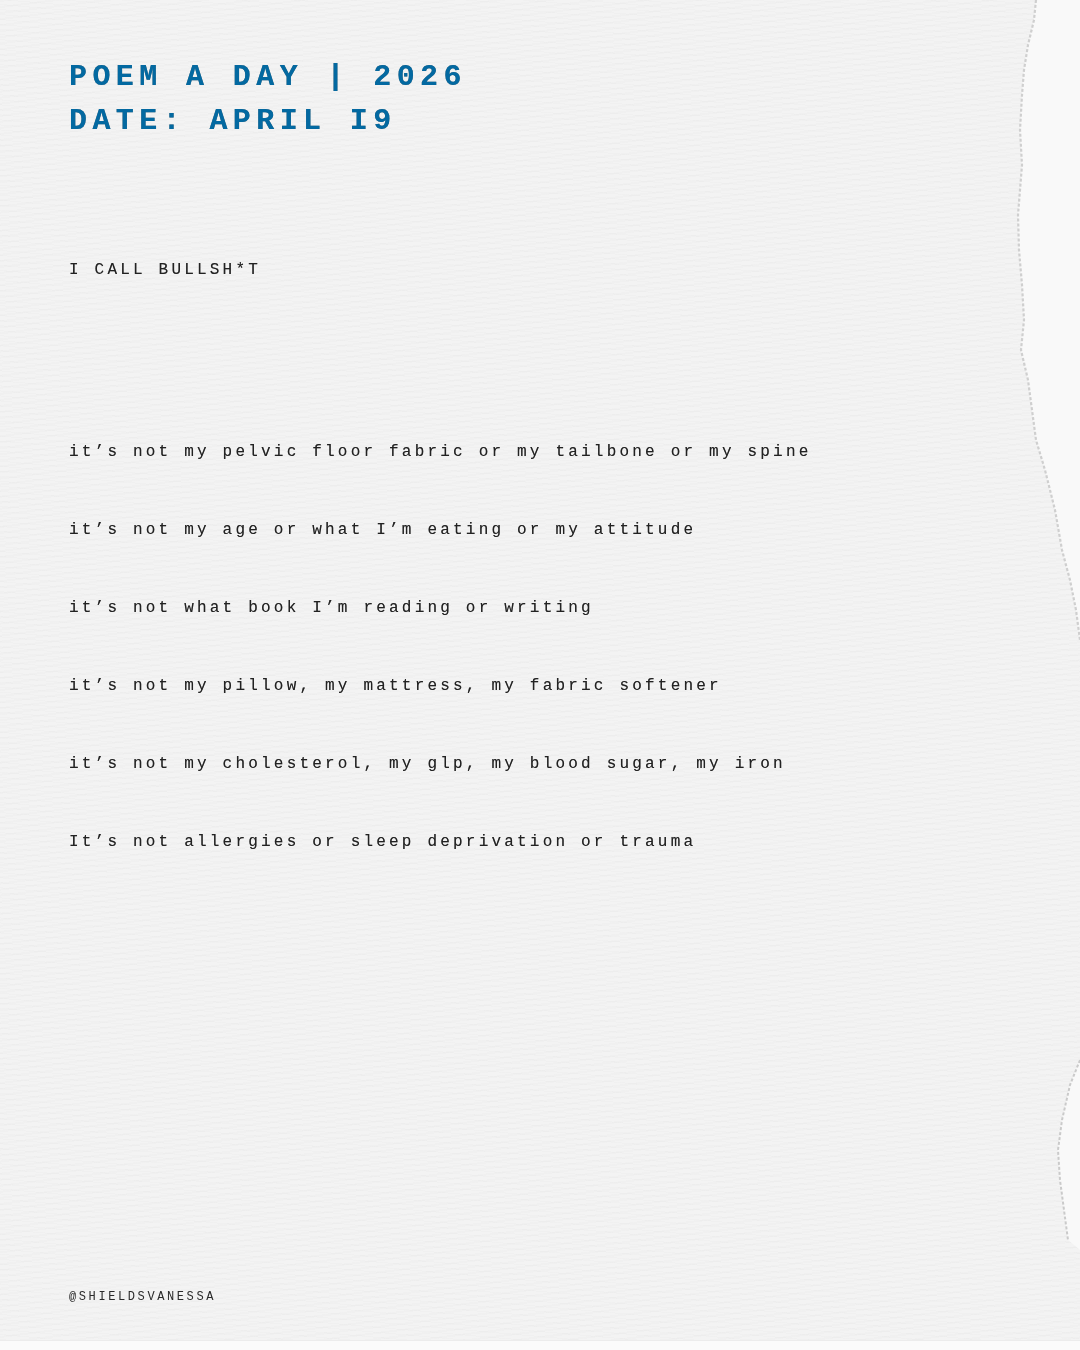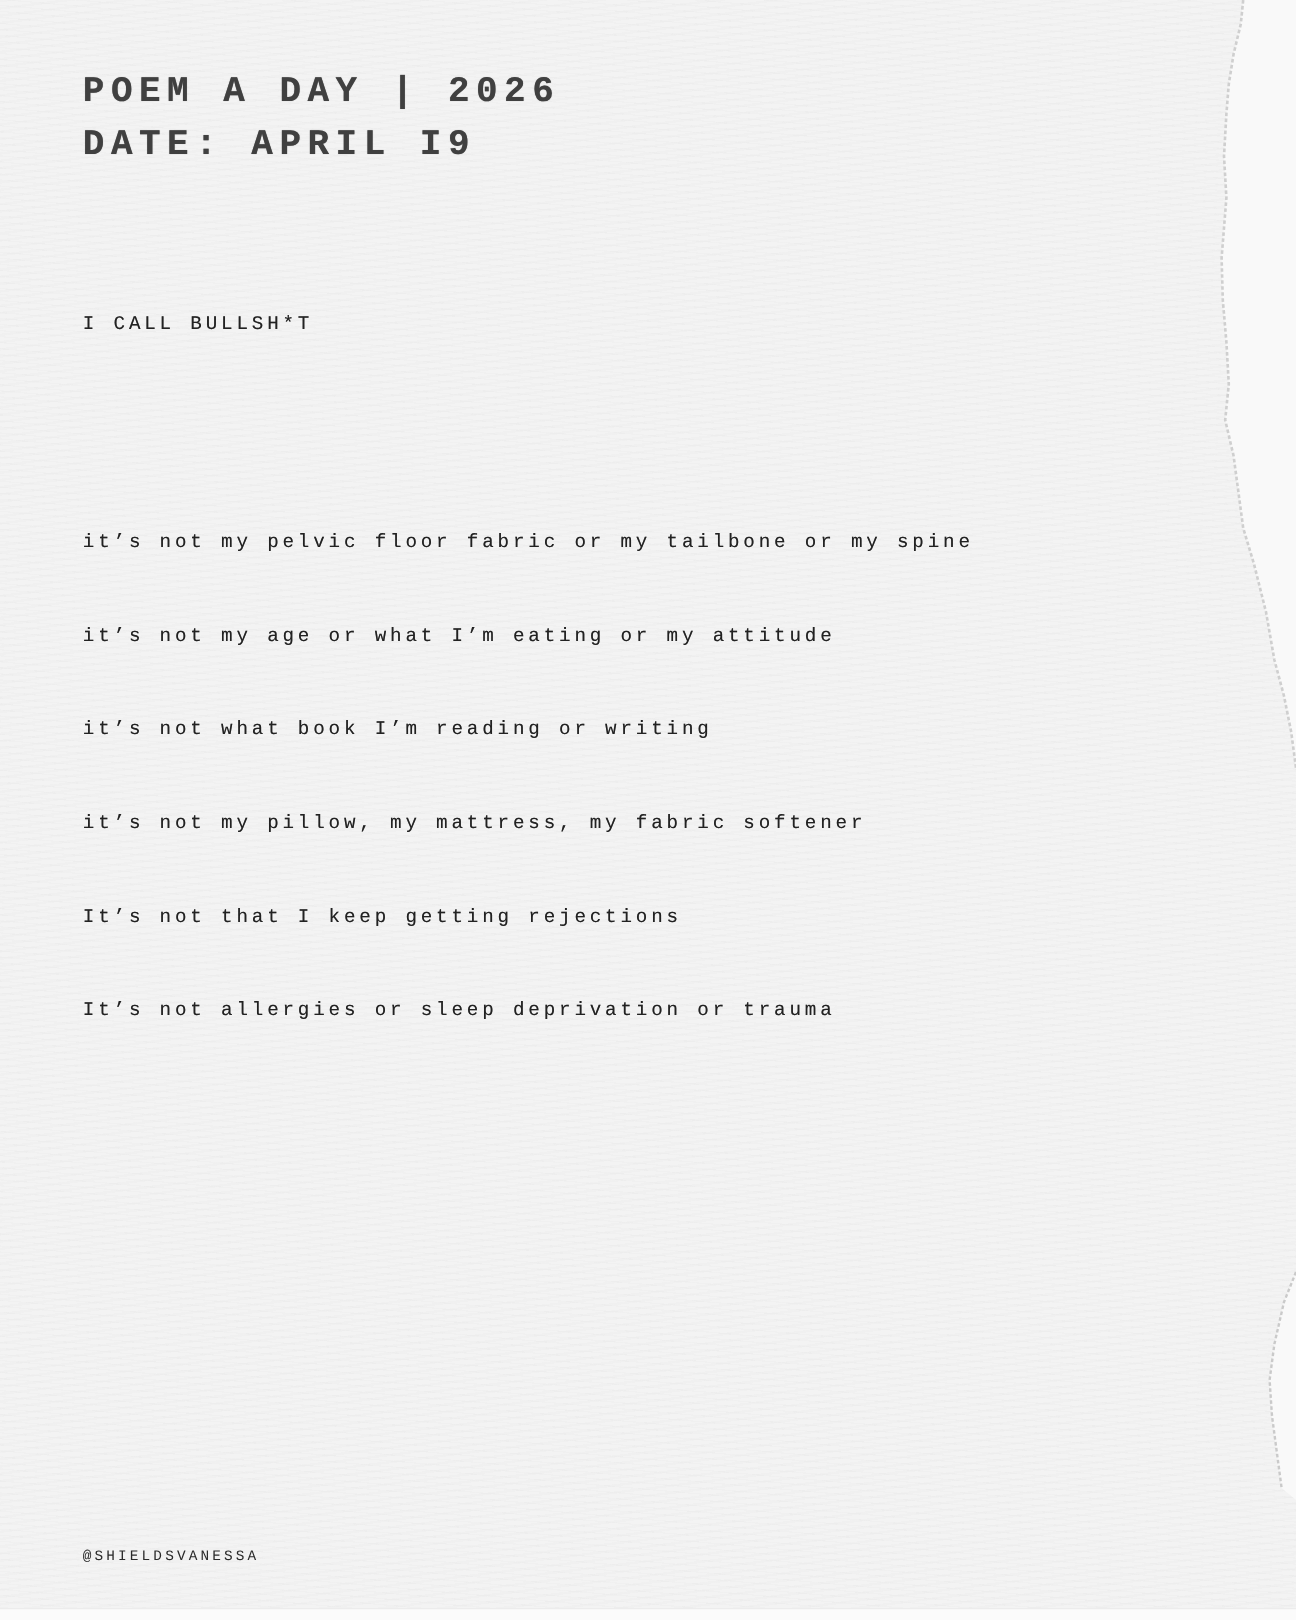--- a/index.html
+++ b/index.html
@@ -44,21 +44,21 @@
     }
     .torn-edge svg {
       display: block;
     }
     .heading {
       position: absolute;
       left: 69px;
       font-size: 30px;
       font-weight: bold;
       letter-spacing: 5.4px;
-      color: #404040;
+      color: #0369a1;
       white-space: pre;
       line-height: 34px;
       text-shadow: 0 0 0.6px rgba(0,0,0,0.5);
     }
     .heading.line1 { top: 60px; }
     .heading.line2 { top: 104px; }
 
     .poem {
       position: absolute;
       left: 69px;
@@ -109,21 +109,21 @@
 <div class="heading line2">DATE: APRIL I9</div>
 
 <div class="poem">
   <div class="poem-title">I CALL BULLSH*T</div>
 
   <div class="stanza">
     <div class="poem-line">it’s not my pelvic floor fabric or my tailbone or my spine</div>
     <div class="poem-line">it’s not my age or what I’m eating or my attitude</div>
     <div class="poem-line">it’s not what book I’m reading or writing</div>
     <div class="poem-line">it’s not my pillow, my mattress, my fabric softener</div>
-    <div class="poem-line">It’s not that I keep getting rejections</div>
+    <div class="poem-line">it’s not my cholesterol, my glp, my blood sugar, my iron</div>
     <div class="poem-line">It’s not allergies or sleep deprivation or trauma</div>
   </div>
 
   
 
   
 
   
 </div>
 

